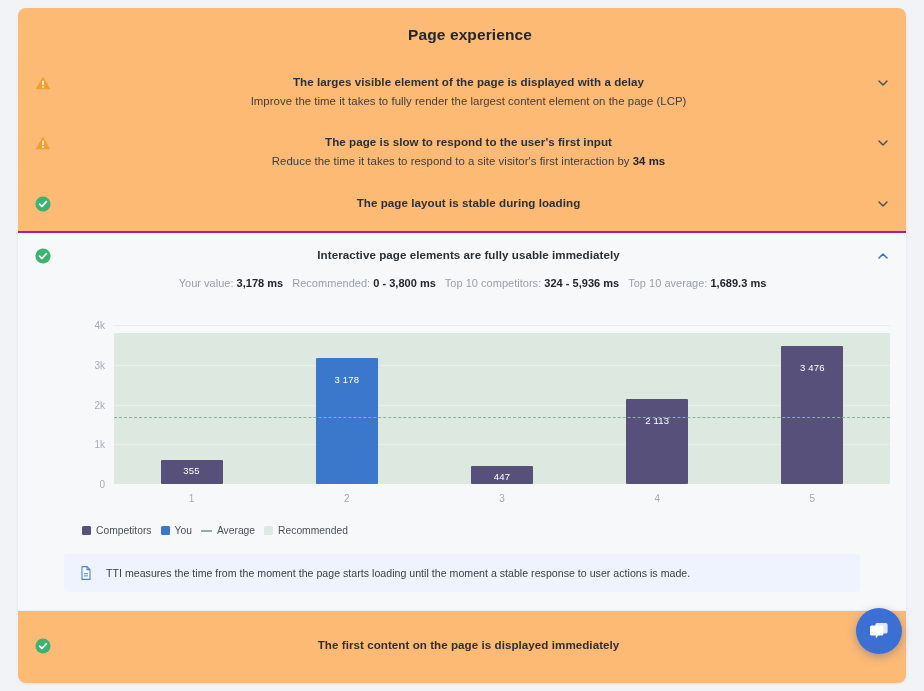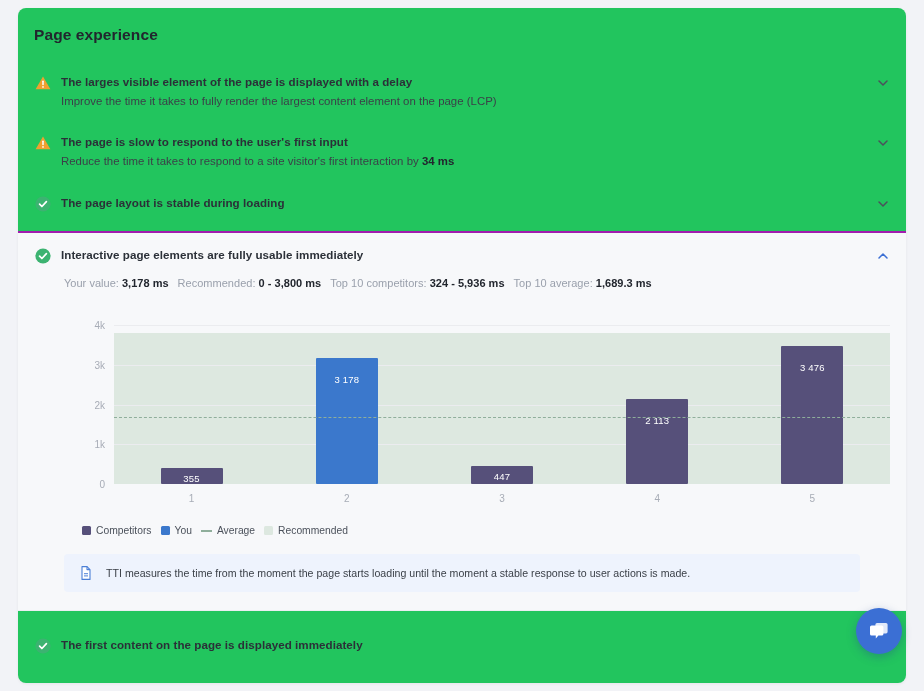--- a/index.html
+++ b/index.html
@@ -7,24 +7,25 @@
     margin: 0; padding: 0;
     width: 924px; height: 691px;
     background: #f2f3f7;
     font-family: "Liberation Sans", sans-serif;
     -webkit-font-smoothing: antialiased;
   }
   .card {
     position: absolute;
     left: 18px; top: 8px;
     width: 888px; height: 675px;
-    background: #22c55e;
+    background: #fdba74;
     border-radius: 8px;
     box-shadow: 0 1px 3px rgba(16,24,40,.06);
     overflow: hidden;
+    text-align: center;
   }
   .card-title {
     font-size: 15.5px;
     font-weight: 700;
     color: #22262e;
     padding: 18px 0 0 16px;
     letter-spacing: .1px;
   }
 
   
@@ -288,21 +289,21 @@
       <div class="band" style="background: rgb(221, 232, 224); top: 7.95px; height: 151.05px;"></div>
           <div class="ytick" style="top: 159px;">0</div>
           <div class="gridline" style="top: 119.25px;"></div>
           <div class="ytick" style="top: 119.25px;">1k</div>
           <div class="gridline" style="top: 79.5px;"></div>
           <div class="ytick" style="top: 79.5px;">2k</div>
           <div class="gridline" style="top: 39.75px;"></div>
           <div class="ytick" style="top: 39.75px;">3k</div>
           <div class="gridline" style="top: 0px;"></div>
           <div class="ytick" style="top: 0px;">4k</div>
-          <div class="bar low" style="left: 46.6px; width: 62px; height: 16px; background: rgb(86, 80, 122);">
+          <div class="bar low" style="left: 46.6px; width: 62px; height: 24px; background: rgb(86, 80, 122);">
             <span>355</span>
           </div>
           <div class="xtick" style="left: 77.6px;">1</div>
           <div class="bar" style="left: 201.8px; width: 62px; height: 126.325px; background: rgb(59, 120, 204);">
             <span style="margin-top: 16.3255px;">3 178</span>
           </div>
           <div class="xtick" style="left: 232.8px;">2</div>
           <div class="bar low" style="left: 357px; width: 62px; height: 17.7683px; background: rgb(86, 80, 122);">
             <span>447</span>
           </div>

